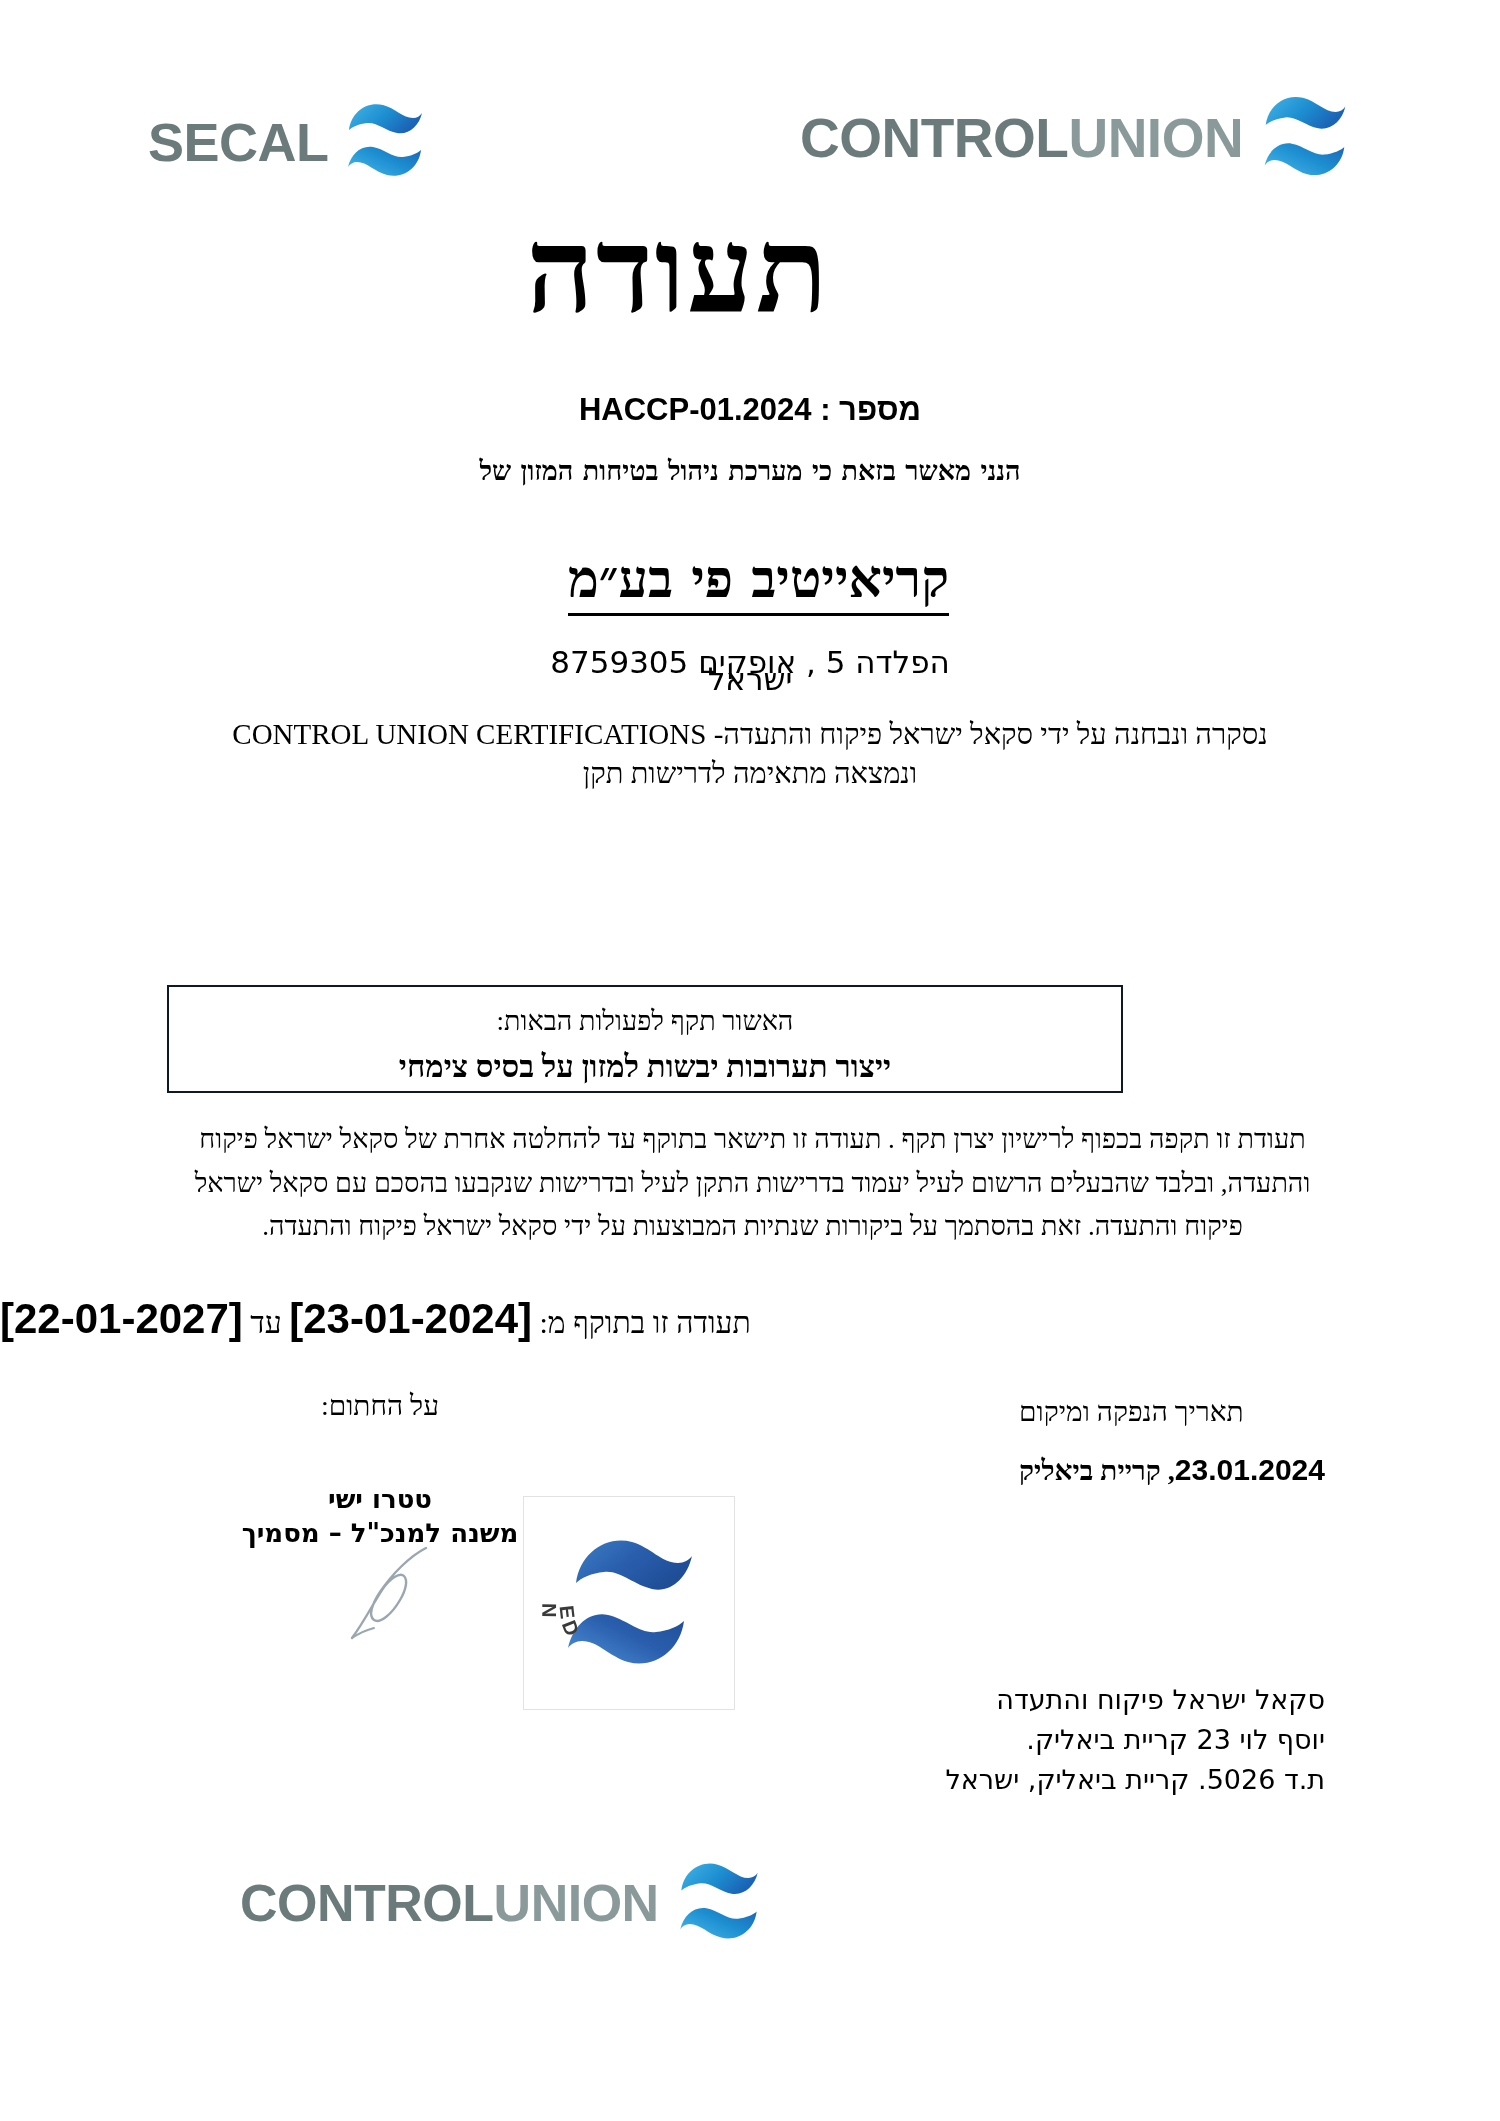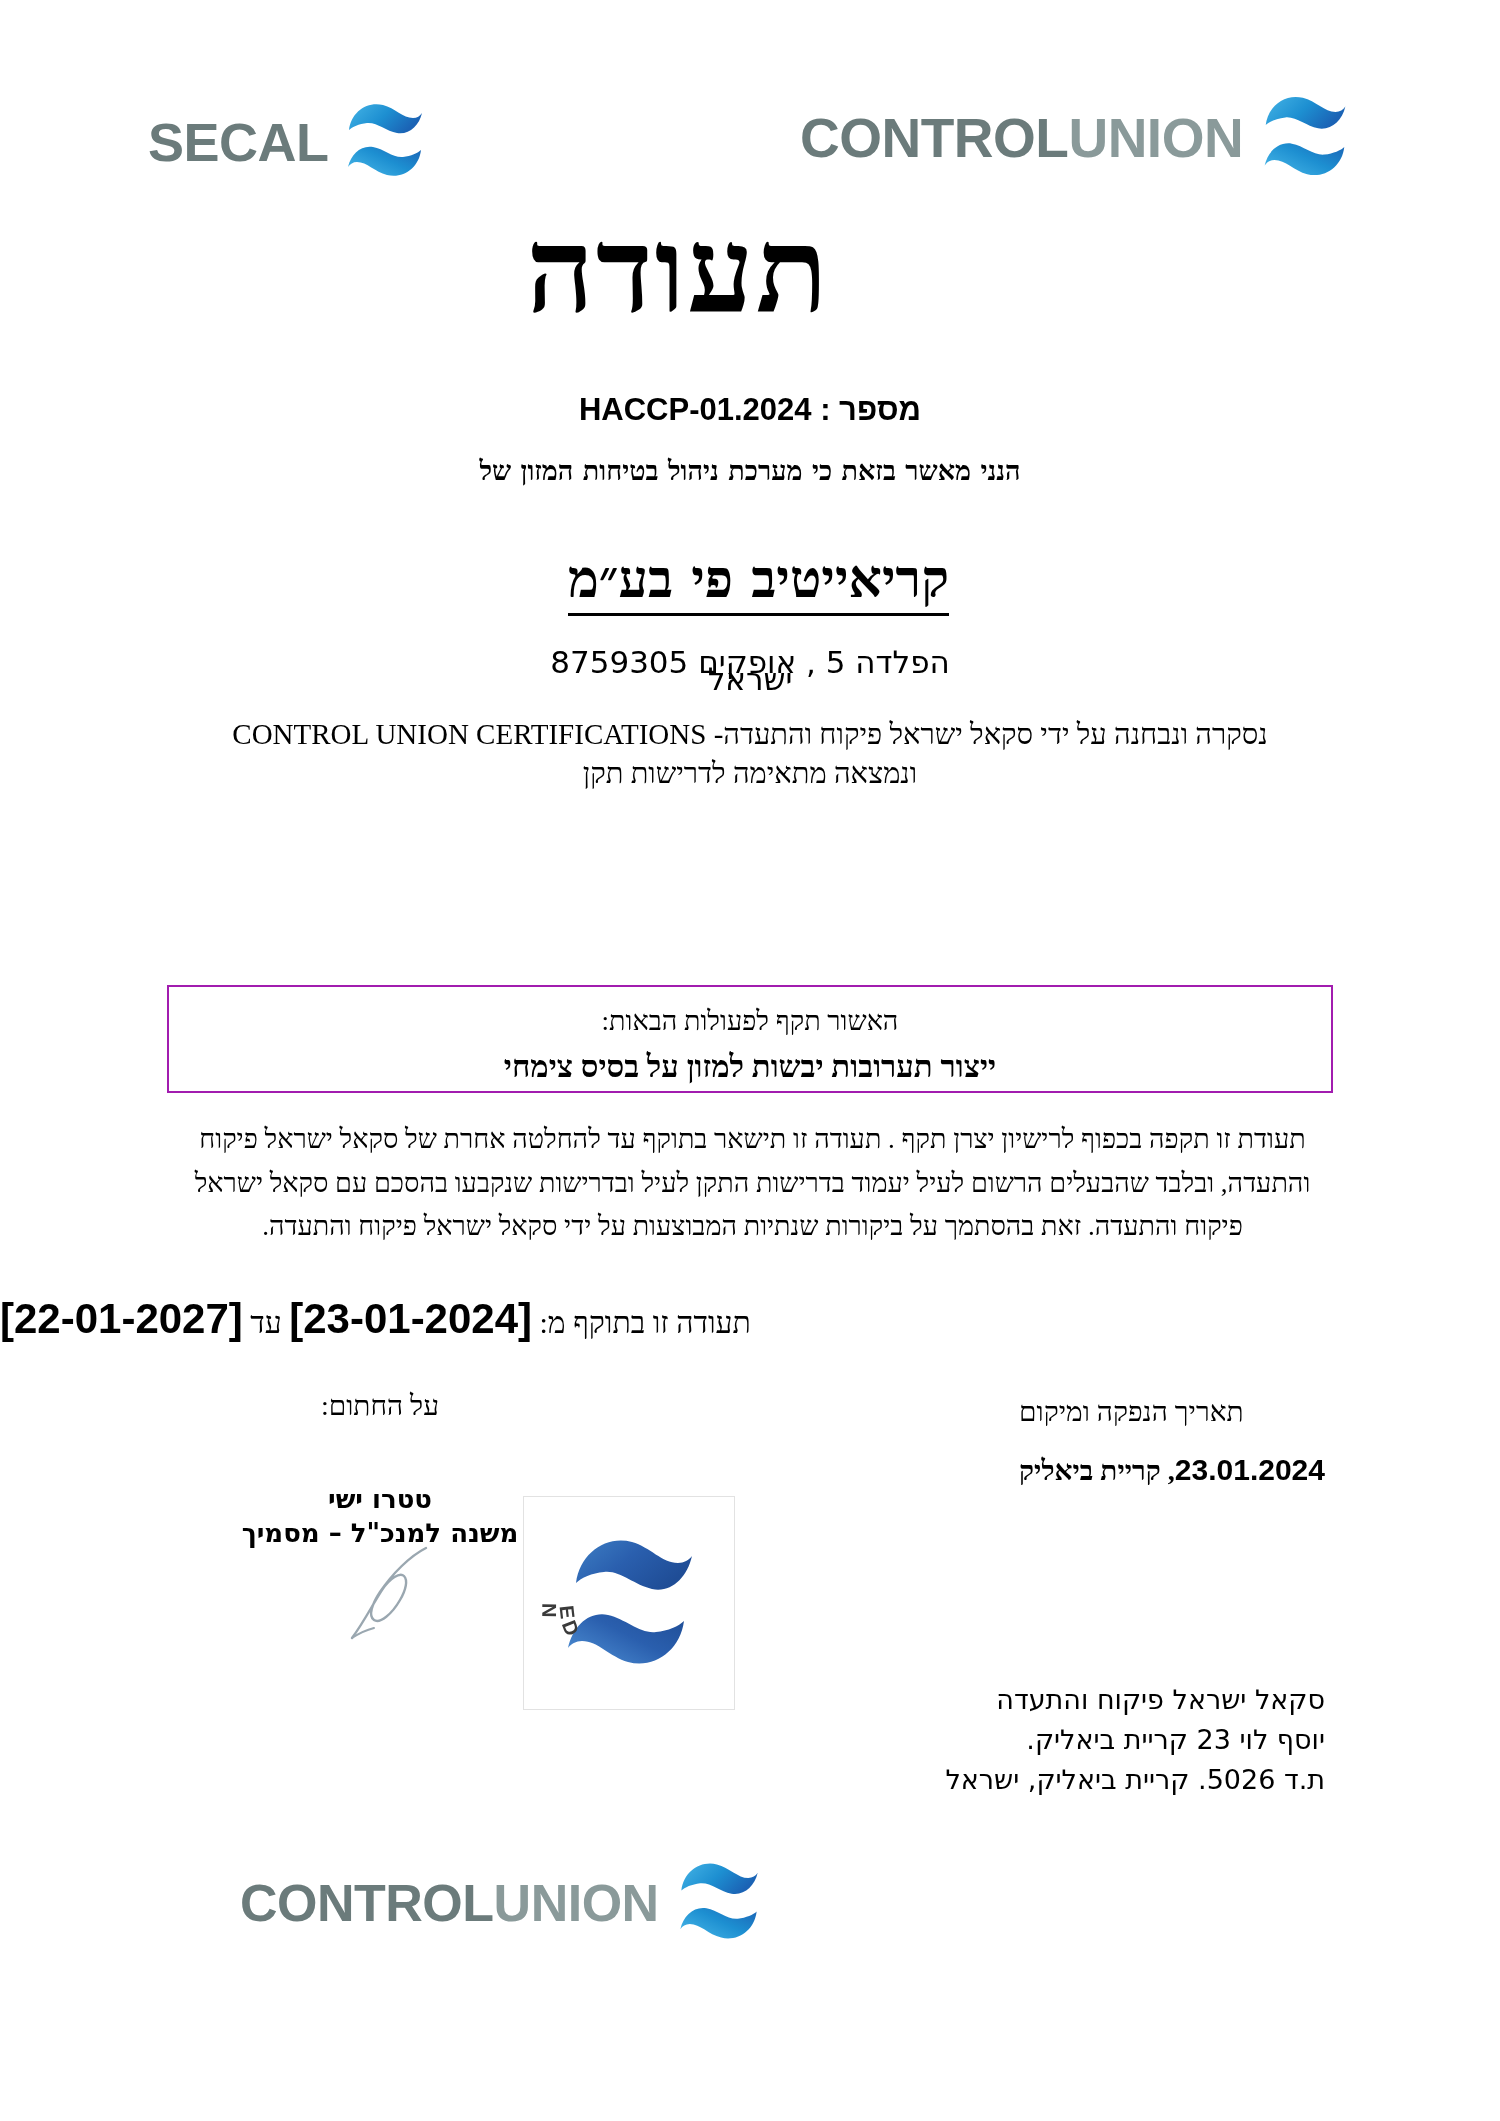--- a/index.html
+++ b/index.html
@@ -154,23 +154,23 @@
     font-weight: bold;
     font-size: 29px;
     line-height: 1.42;
   }
 
   
   .scope-box {
     position: absolute;
     top: 985px;
     left: 167px;
-    width: 1166px;
+    width: 956px;
     height: 108px;
-    border: 2px solid #a21caf;
+    border: 2px solid #0f172a;
     box-sizing: border-box;
     text-align: center;
     padding-top: 14px;
   }
   .scope-title {
     font-family: "Liberation Serif", "DejaVu Serif", serif;
     font-size: 27px;
     line-height: 1.5;
   }
   .scope-text {

